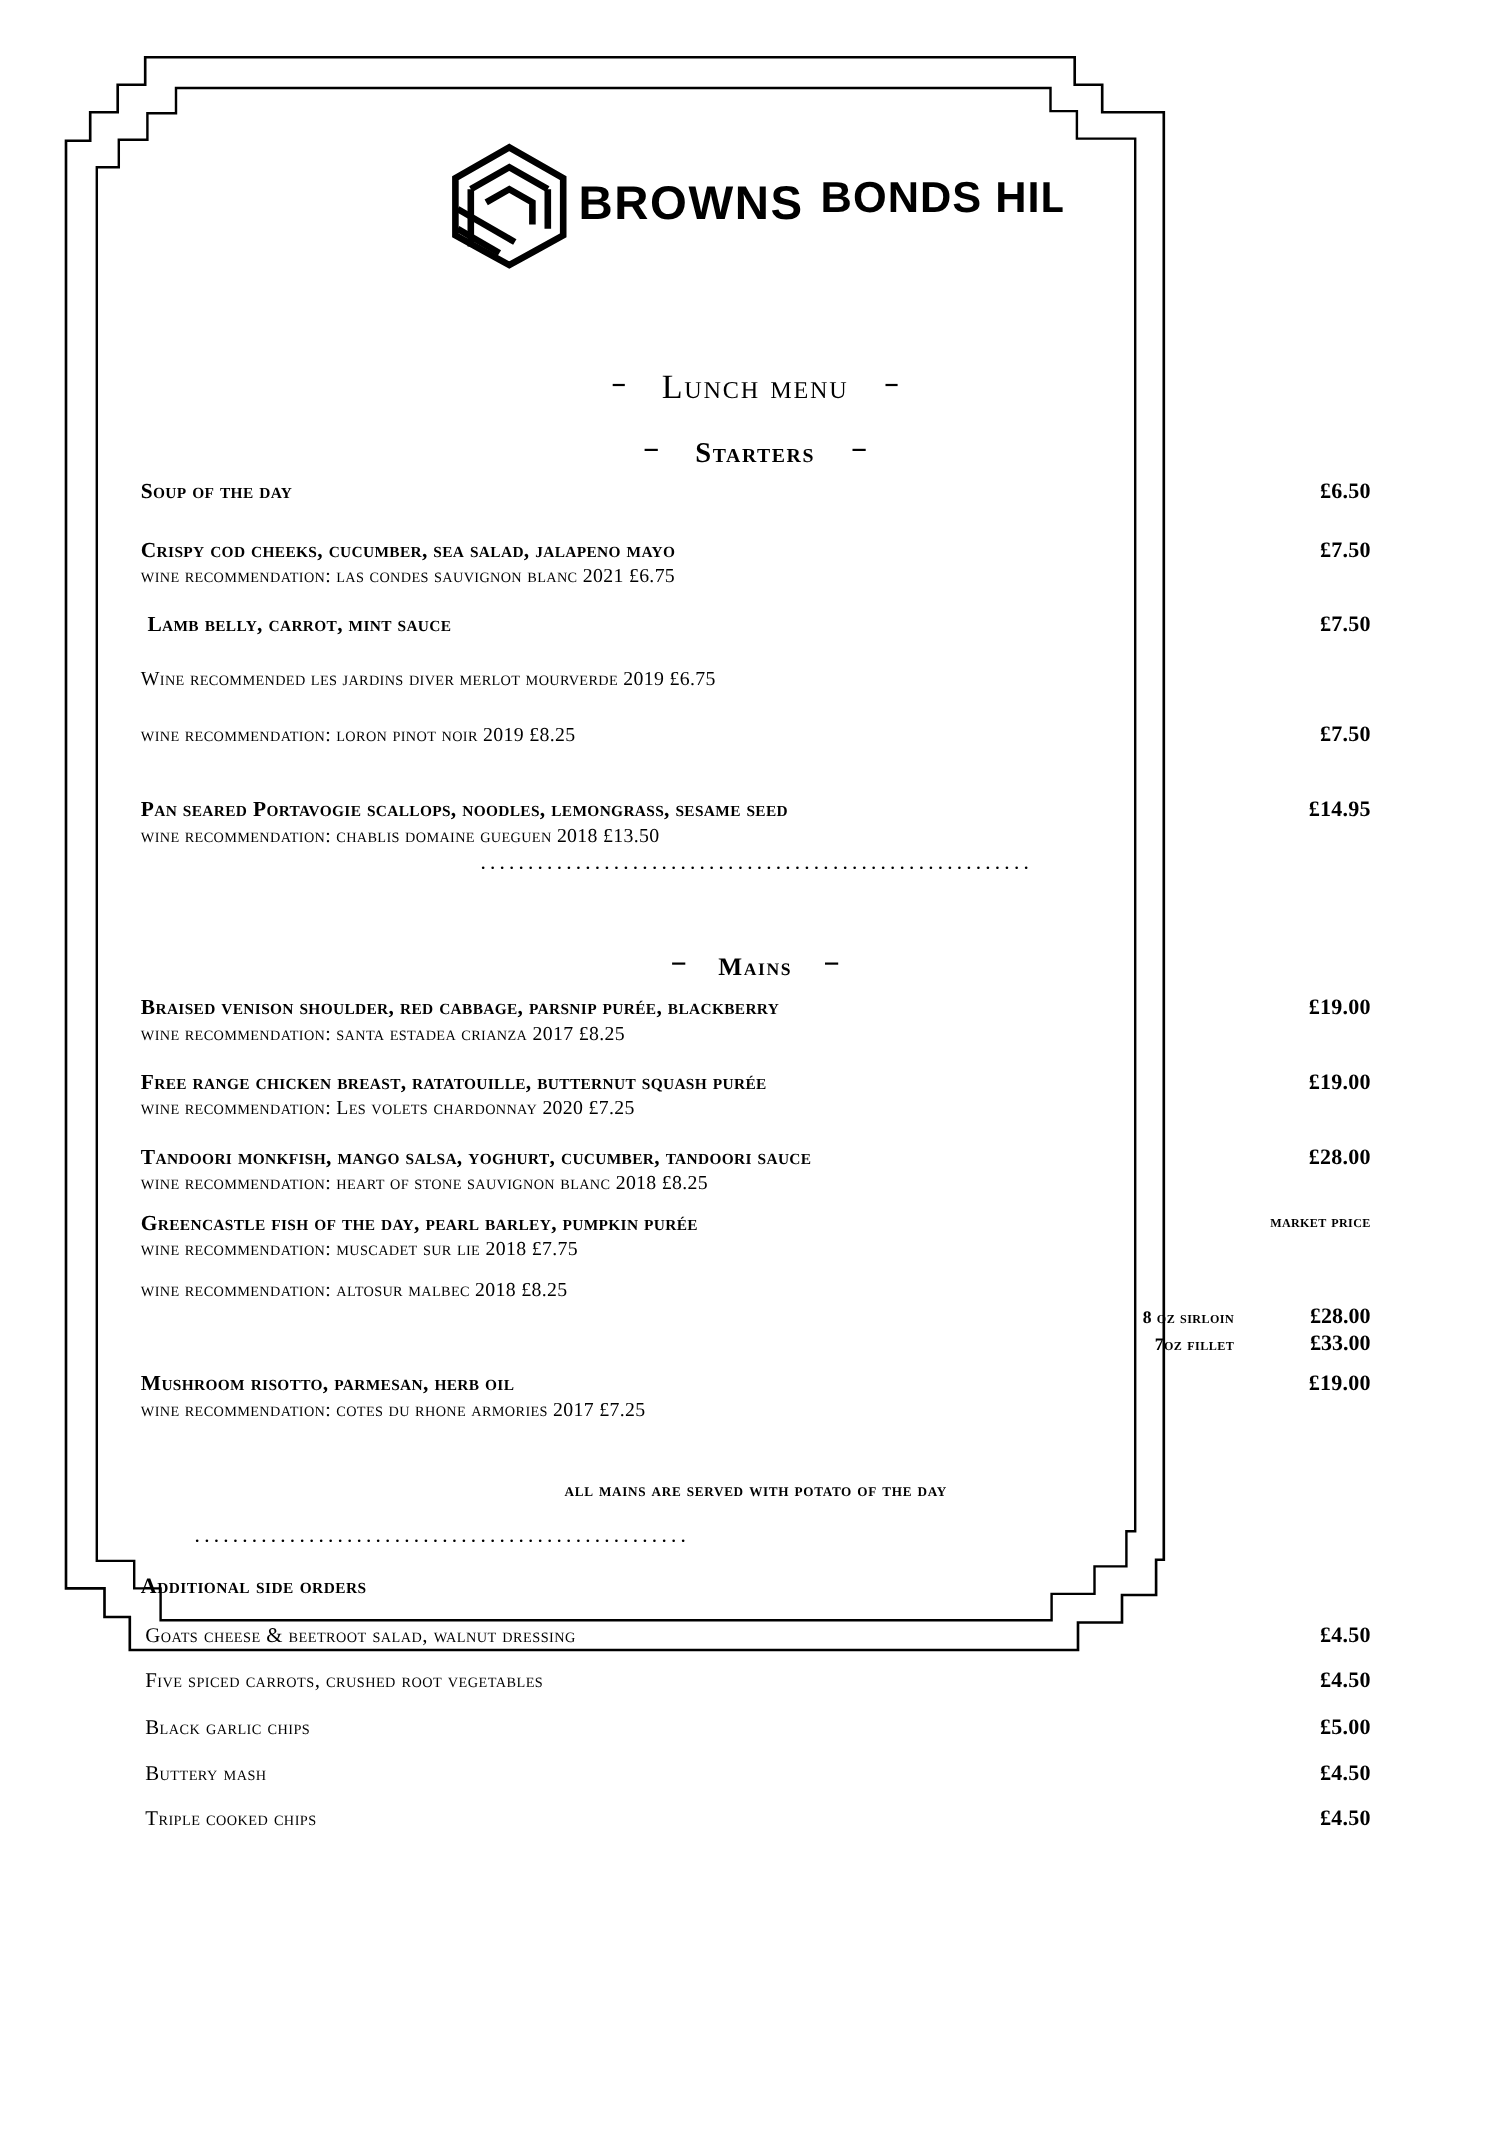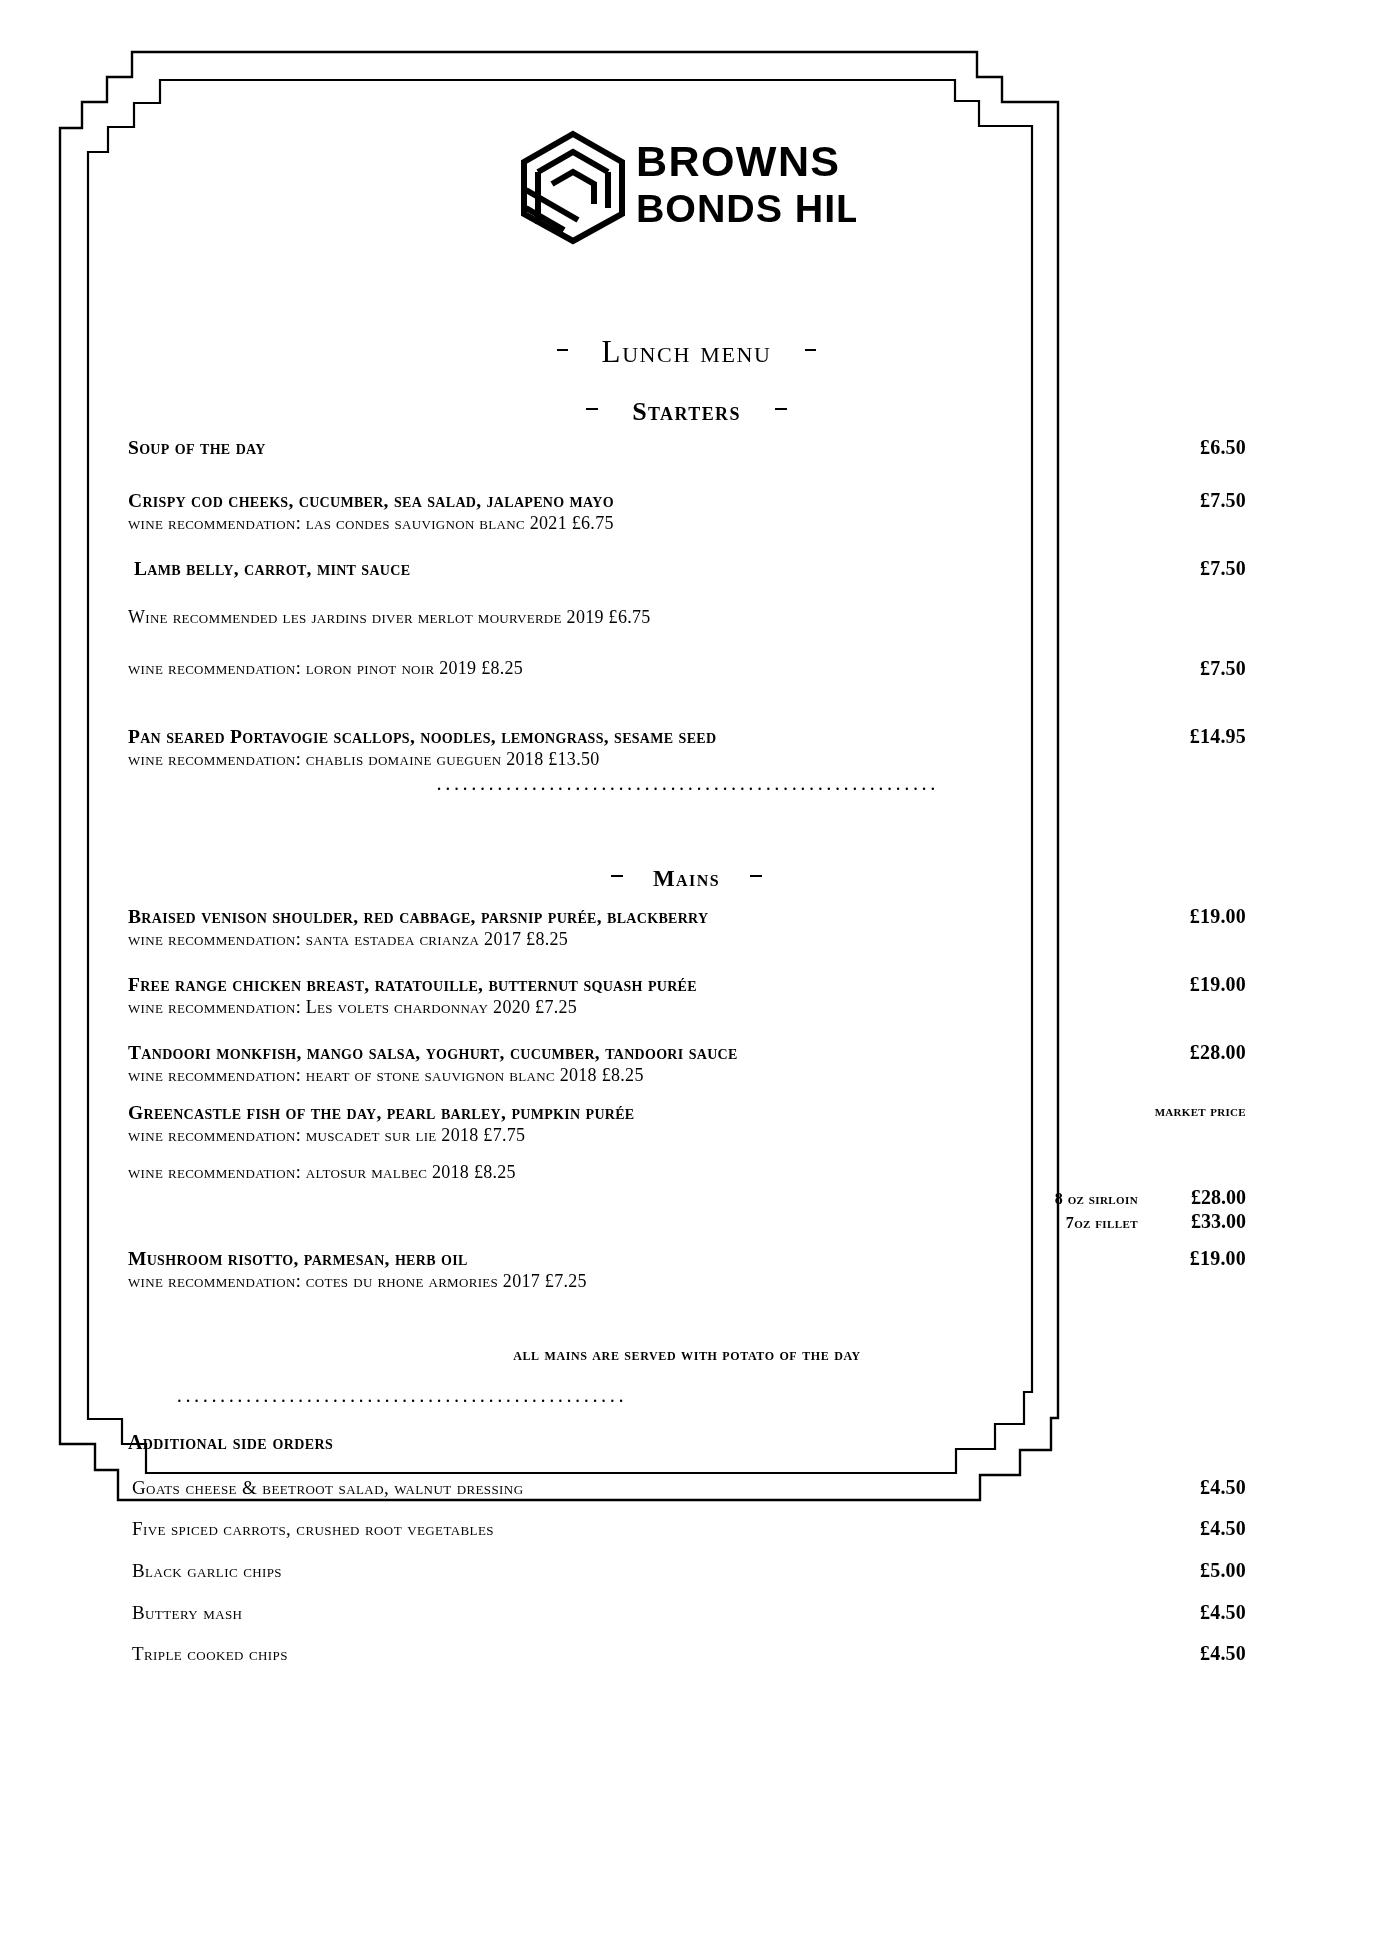--- a/index.html
+++ b/index.html
@@ -45,21 +45,21 @@
     align-items: flex-start;
   }
   .logo-inner {
     display: flex;
     align-items: center;
     gap: 10px;
   }
   .logo-mark { width: 108px; height: 112px; flex: 0 0 auto; }
   .logo-words {
     display: flex;
-    flex-direction: column;
+    flex-direction: row;
     line-height: 0.86;
     margin-top: 2px;
   }
   .logo-words svg { display:block; }
 
   
   .menu-title {
     position: absolute;
     left: 0; right: 0;
     top: 334px;
@@ -136,21 +136,21 @@
     line-height: 1.26;
   }
   .cuts {
     display: flex;
     flex-direction: column;
     align-items: flex-end;
     gap: 1px;
   }
   .cut-line {
     display: flex;
-    gap: 16px;
+    gap: 32px;
     align-items: baseline;
     justify-content: flex-end;
     white-space: nowrap;
   }
   .cut-name {
     font-size: 16px;
     font-weight: 700;
     font-variant: small-caps;
     letter-spacing: 0.4px;
   }

